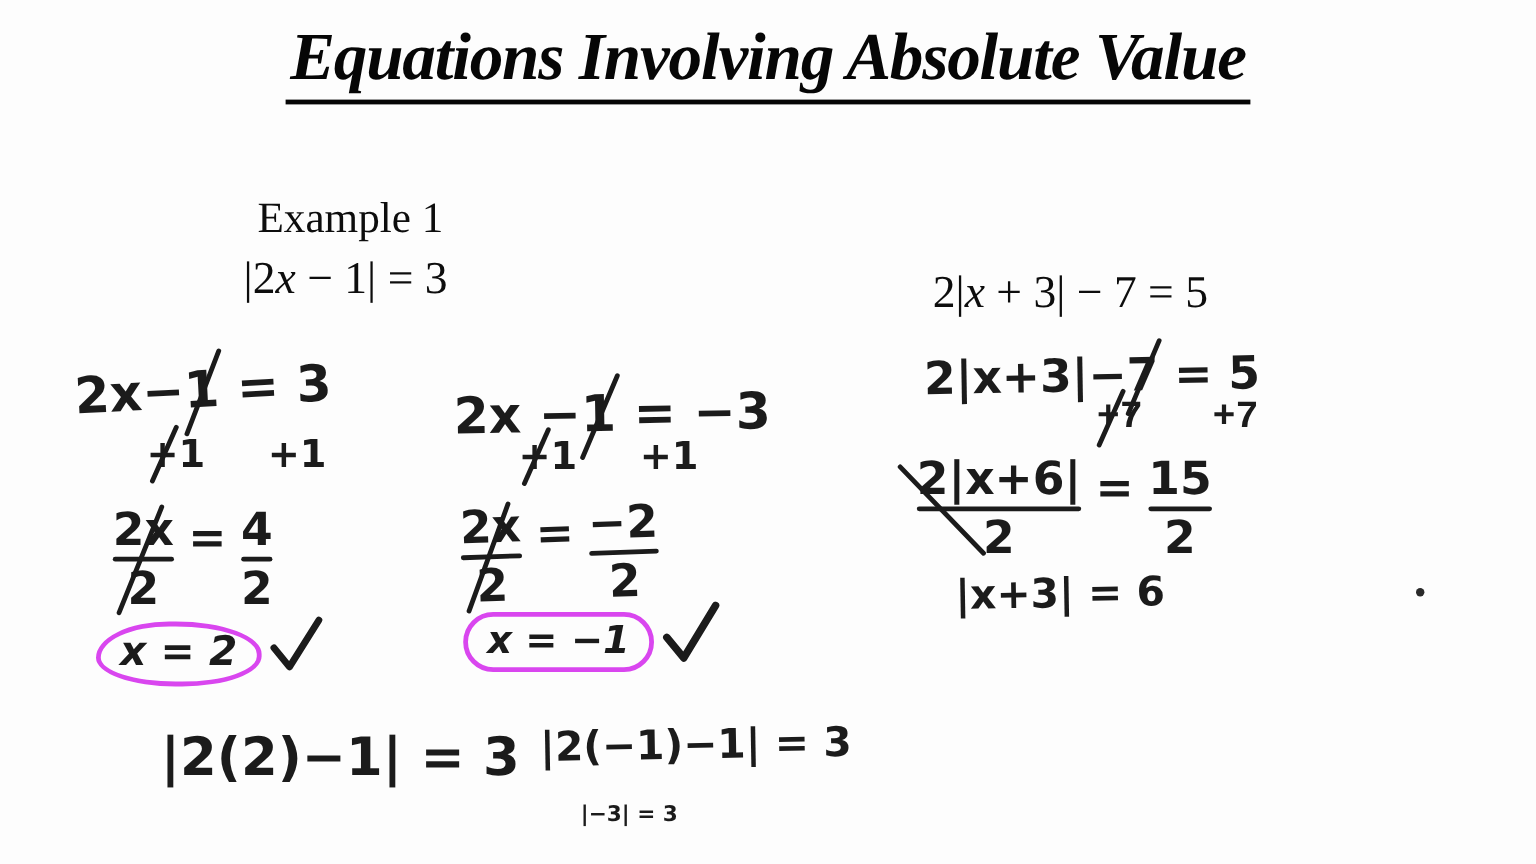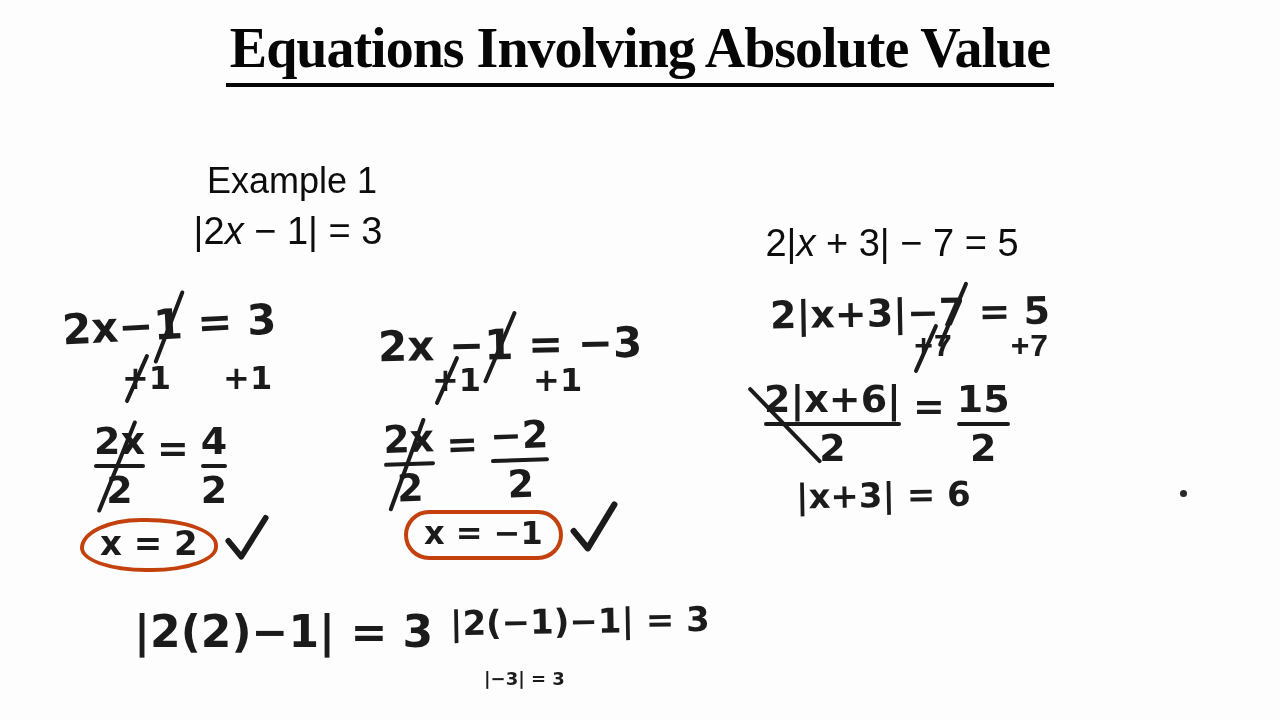--- a/index.html
+++ b/index.html
@@ -2,29 +2,29 @@
 <html><head>
 <meta charset="utf-8">
 <style>
   html,body{margin:0;padding:0;background:#e9e9e9;}
   .stage{
     position:relative;width:1280px;height:720px;margin:0 auto;
     background:#fdfdfd;overflow:hidden;
     font-family:"Liberation Sans",sans-serif;
   }
   
-  .title-wrap{position:absolute;left:0;top:16px;width:1280px;text-align:center;}
+  .title-wrap{position:absolute;left:0;top:16px;width:1280px;text-align:center;font-style:italic;}
   .title{
     display:inline-block;margin:0;
     font-family:"Liberation Serif",serif;font-weight:bold;font-size:56px;
     color:#060606;border-bottom:4px solid #060606;padding:0 4px 3px;
     letter-spacing:-1px;
   }
   .printed{
-    position:absolute;font-family:Liberation Sans, sans-serif;color:#0d0d0d;
+    position:absolute;font-family:Liberation Serif, serif;color:#0d0d0d;
     text-align:center;white-space:nowrap;
   }
   .ex-label{font-size:36px;}
   .ex-eq{font-size:38px;}
   .ex-eq .var{font-style:italic;}
   .t-ex1-label{left:182px;top:160px;width:220px;}
   .t-ex1-eq{left:168px;top:210px;width:240px;}
   .t-ex2-label{left:778px;top:160px;width:230px;}
   .t-ex2-eq{left:752px;top:210px;width:280px;margin-top:12px;}
 
@@ -55,36 +55,36 @@
   .w3-slash{left:14%;top:-8%;height:120%;transform:rotate(-44deg);}
 
   .w1-l1{left:62px;top:304px;font-size:42px;transform:rotate(-3deg);}
   .w1-l2{left:122px;top:362px;font-size:32px;}
   .w1-l3{left:94px;top:422px;font-size:38px;}
   .w1-l4{left:80px;top:518px;font-size:34px;}
 
   .w2-l1{left:378px;top:324px;font-size:42px;transform:rotate(-1deg);}
   .w2-l2{left:432px;top:364px;font-size:32px;}
   .w2-l3{left:384px;top:418px;font-size:38px;transform:rotate(-2deg);}
-  .w2-l4{left:404px;top:510px;font-size:32px;}
+  .w2-l4{left:386px;top:510px;font-size:32px;}
 
   .w3-l1{left:770px;top:294px;font-size:38px;transform:rotate(-1deg);}
   .w3-l2{left:914px;top:332px;font-size:32px;font-family:Liberation Mono, monospace;}
   .w3-l3{left:764px;top:380px;font-size:38px;}
   .w3-l4{left:796px;top:478px;font-size:34px;transform:rotate(-1deg);}
 
   .chk-1{left:134px;top:610px;font-size:44px;}
   .chk-2{left:450px;top:604px;font-size:34px;transform:rotate(-1deg);}
   .chk-3{left:484px;top:670px;font-size:18px;}
 
   
   .answer{display:flex;align-items:center;}
   .circled{
-    display:inline-block;border:4px solid #c2410c;
-    padding:4px 16px 8px;border-radius:46% 54% 50% 50% / 58% 52% 48% 46%;
+    display:inline-block;border:4px solid #d946ef;
+    padding:4px 16px 8px;border-radius:46% 54% 50% 50% / 58% 52% 48% 46%;font-style:italic;
   }
   .pill{border-radius:34px;padding:3px 16px 7px;}
   .check{margin-left:6px;margin-top:-10px;}
 
   .stray-dot{
     position:absolute;left:1180px;top:490px;width:7px;height:7px;
     background:#2a2a2a;border-radius:50%;
   }
 </style>
 </head>

